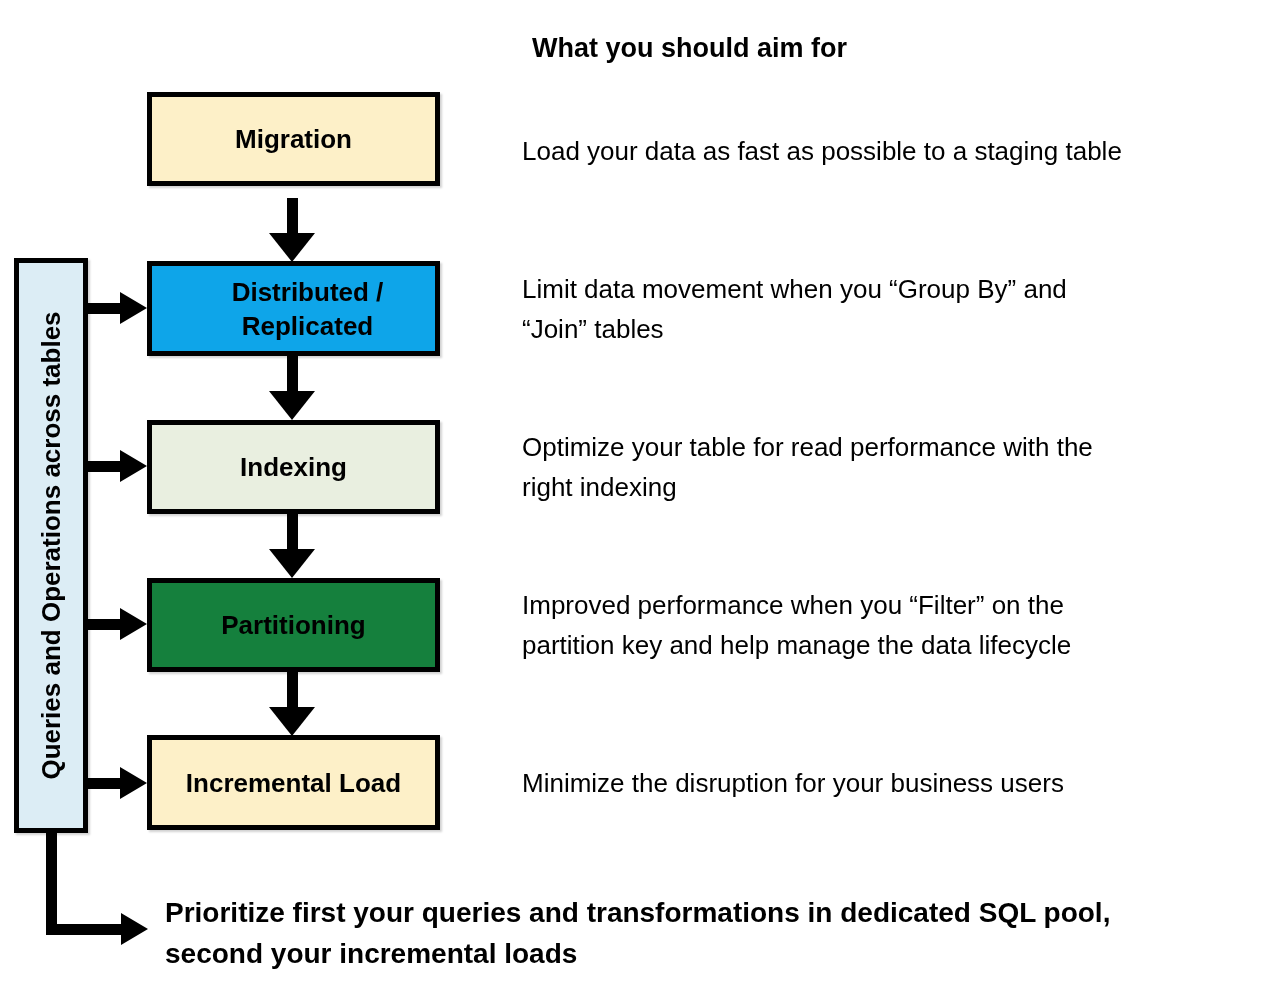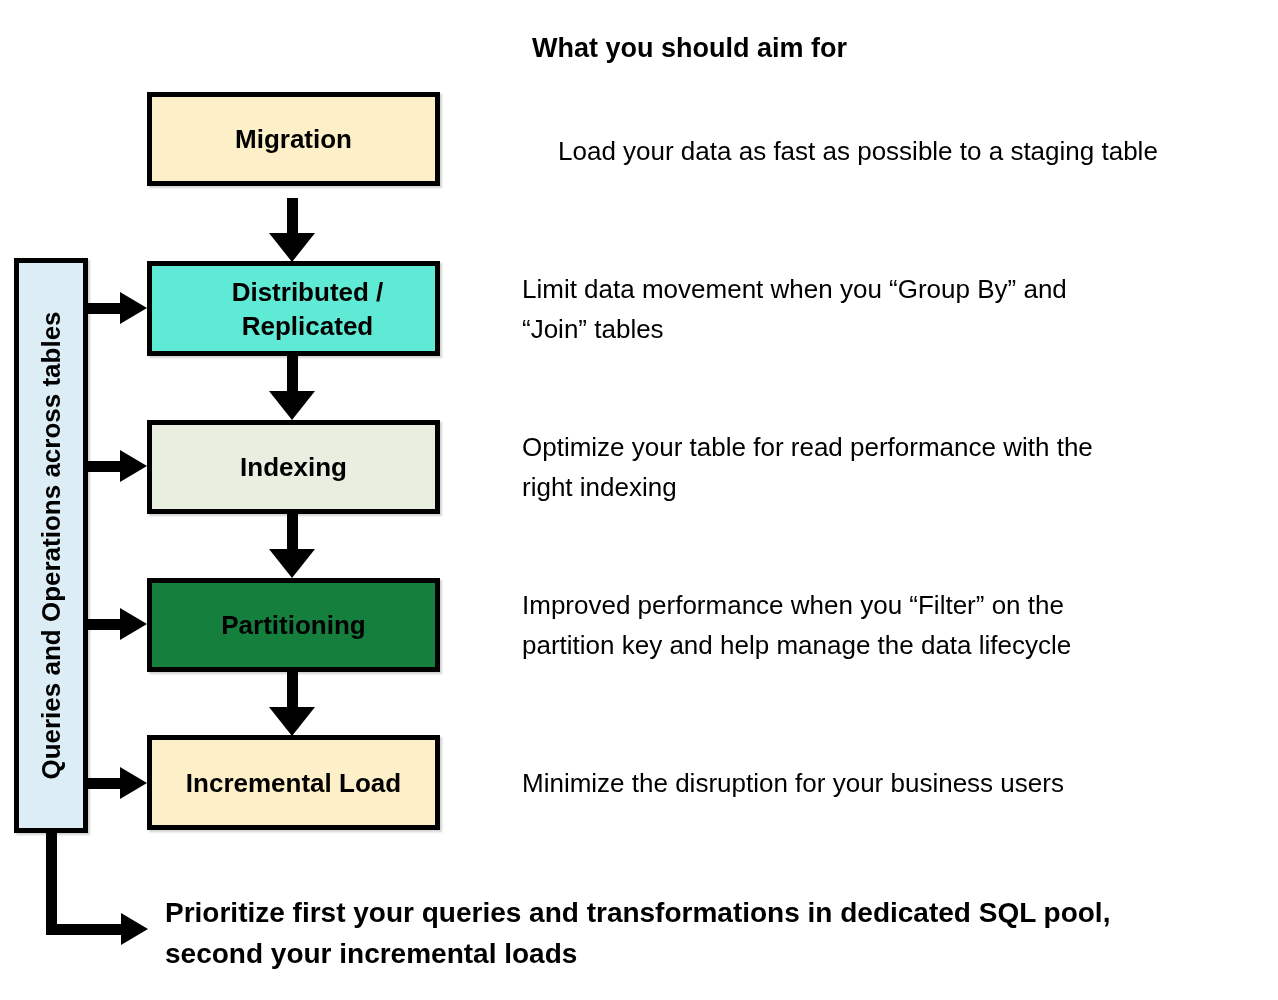--- a/index.html
+++ b/index.html
@@ -69,21 +69,21 @@
   .desc {
     position: absolute;
     left: 522px;
     width: 720px;
     display: flex;
     align-items: center;
     font-size: 26px;
     line-height: 40px;
     white-space: pre-line;
   }
-  #desc-0 { top: 104px; height: 94px; margin-left: 36px; }
+  #desc-0 { top: 104px; height: 94px; }
   #desc-1 { top: 261px; height: 95px; }
   #desc-2 { top: 420px; height: 94px; }
   #desc-3 { top: 578px; height: 94px; }
   #desc-4 { top: 735px; height: 95px; }
 
   .footer-note {
     position: absolute;
     left: 165px;
     top: 892px;
     width: 1105px;
@@ -159,21 +159,21 @@
 
   <div class="title">What you should aim for</div>
 
   <div class="side-box" style="background: rgb(220, 237, 245);">
     <span class="rot">Queries and Operations across tables</span>
   </div>
 
   <div class="flow-box" id="box-0" style="background: rgb(253, 240, 200);">
     <span>Migration</span>
   </div>
-  <div class="flow-box" id="box-1" style="background: #5eead4; padding-left: 28px;">
+  <div class="flow-box" id="box-1" style="background: #0ea5e9; padding-left: 28px;">
     <span>Distributed /
 Replicated</span>
   </div>
   <div class="flow-box" id="box-2" style="background: rgb(233, 239, 224);">
     <span>Indexing</span>
   </div>
   <div class="flow-box" id="box-3" style="background: #15803d;">
     <span>Partitioning</span>
   </div>
   <div class="flow-box" id="box-4" style="background: rgb(253, 240, 200);">

